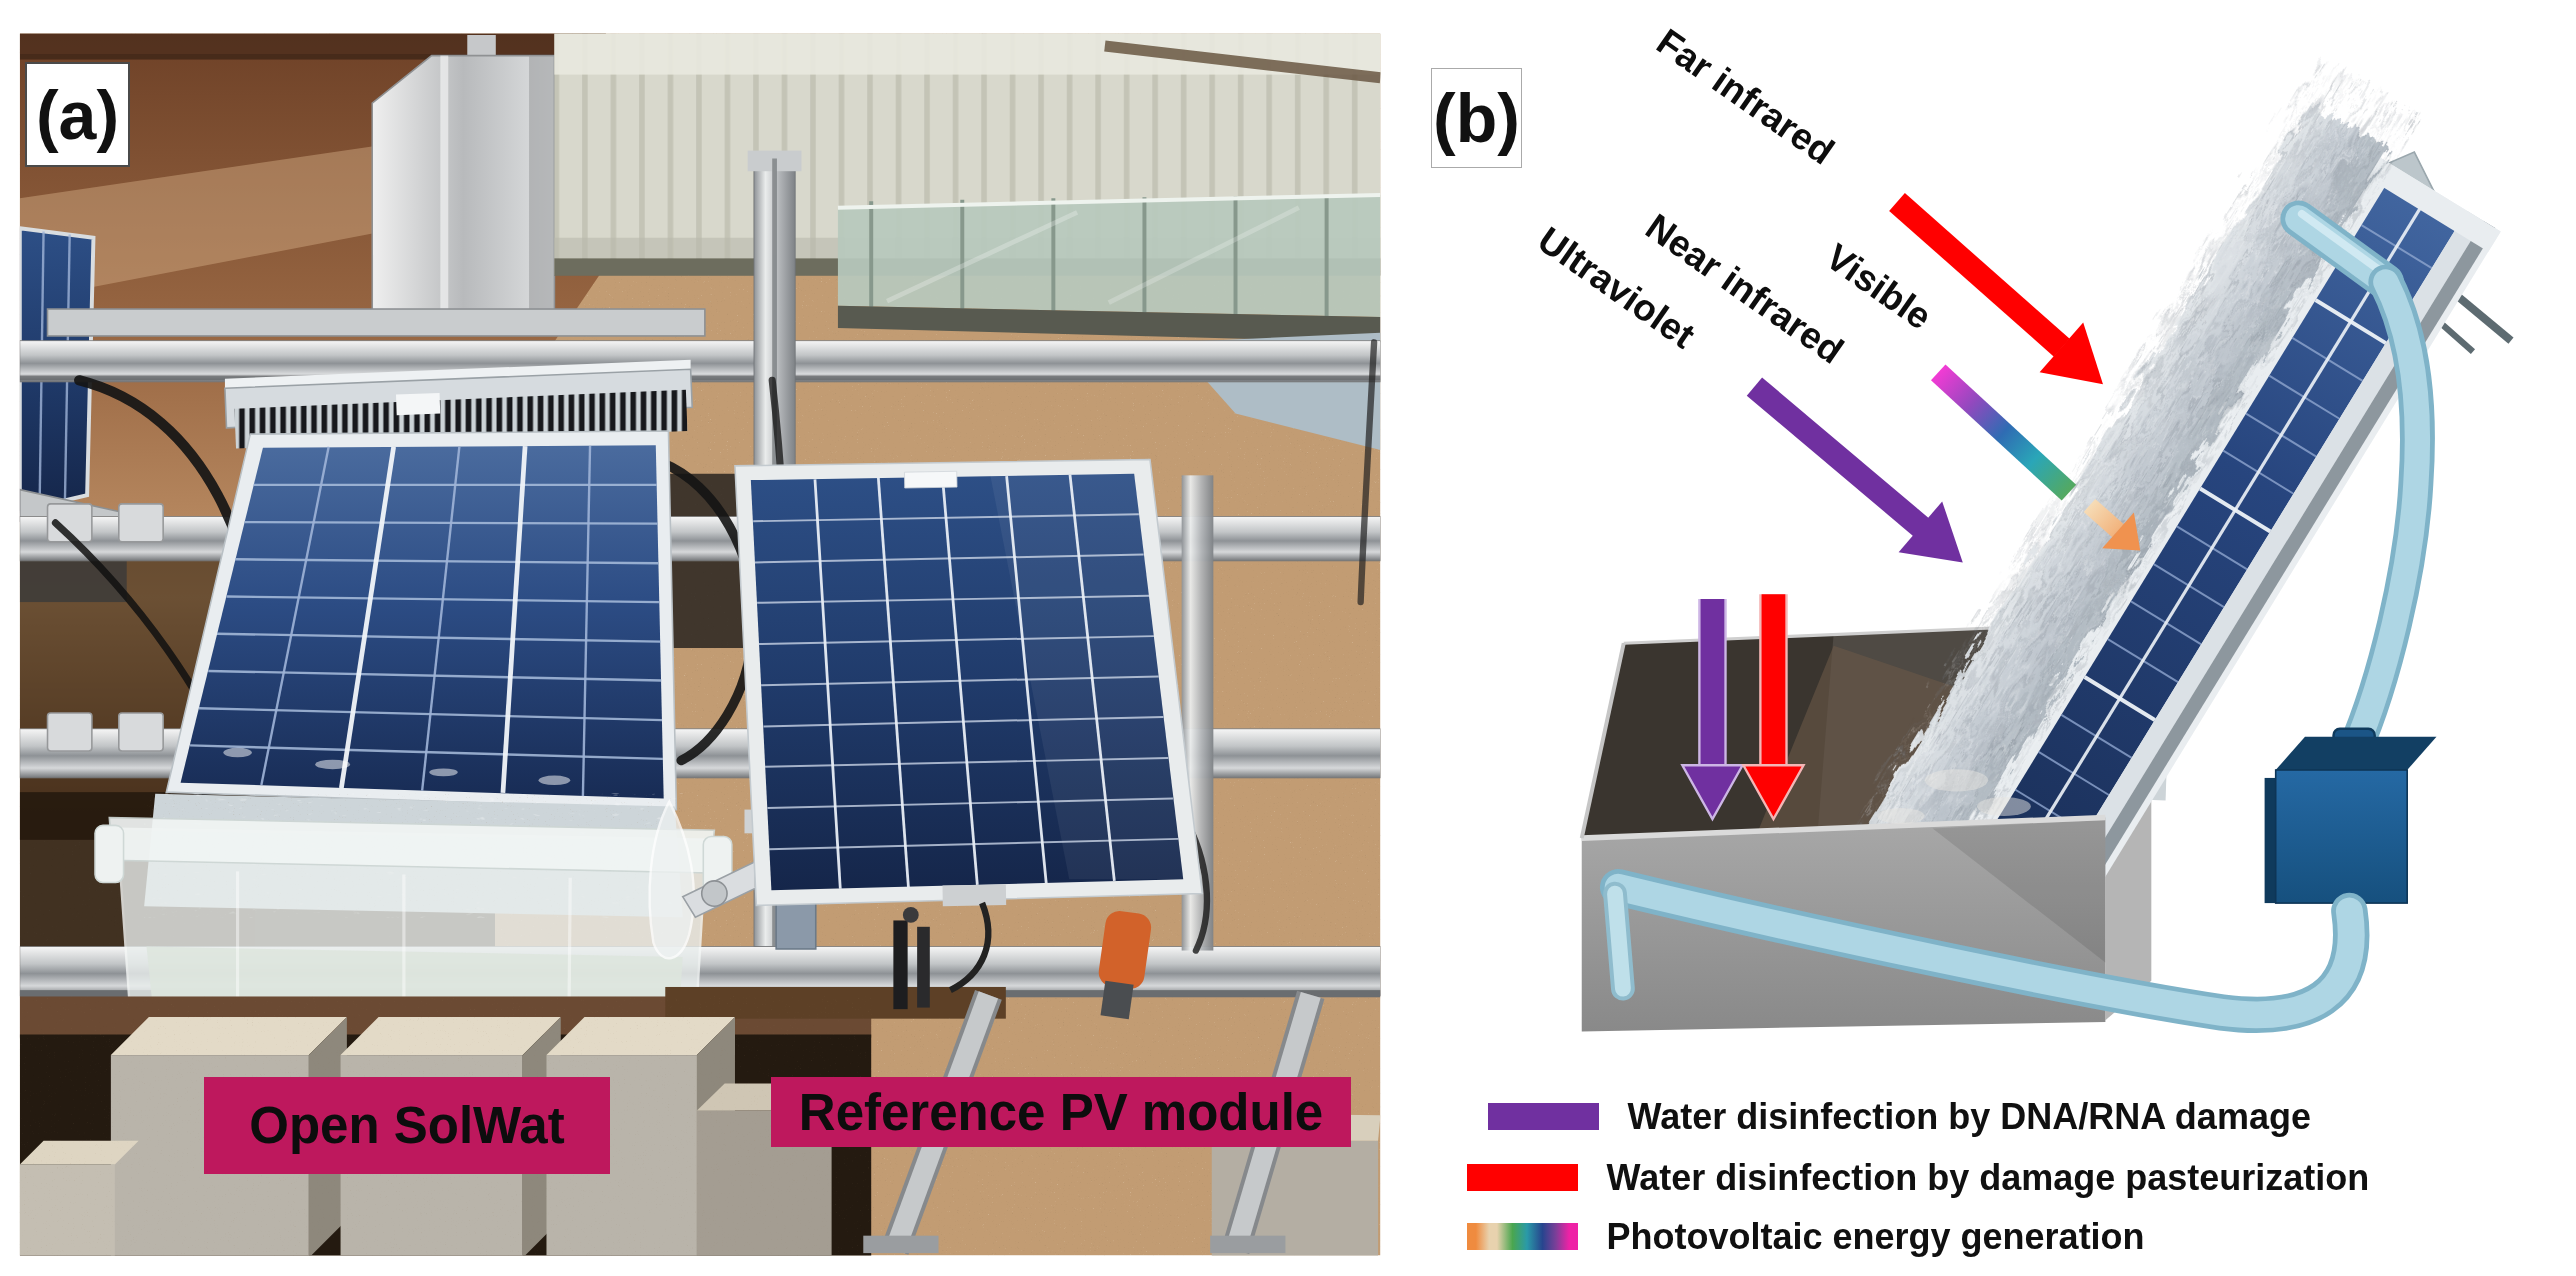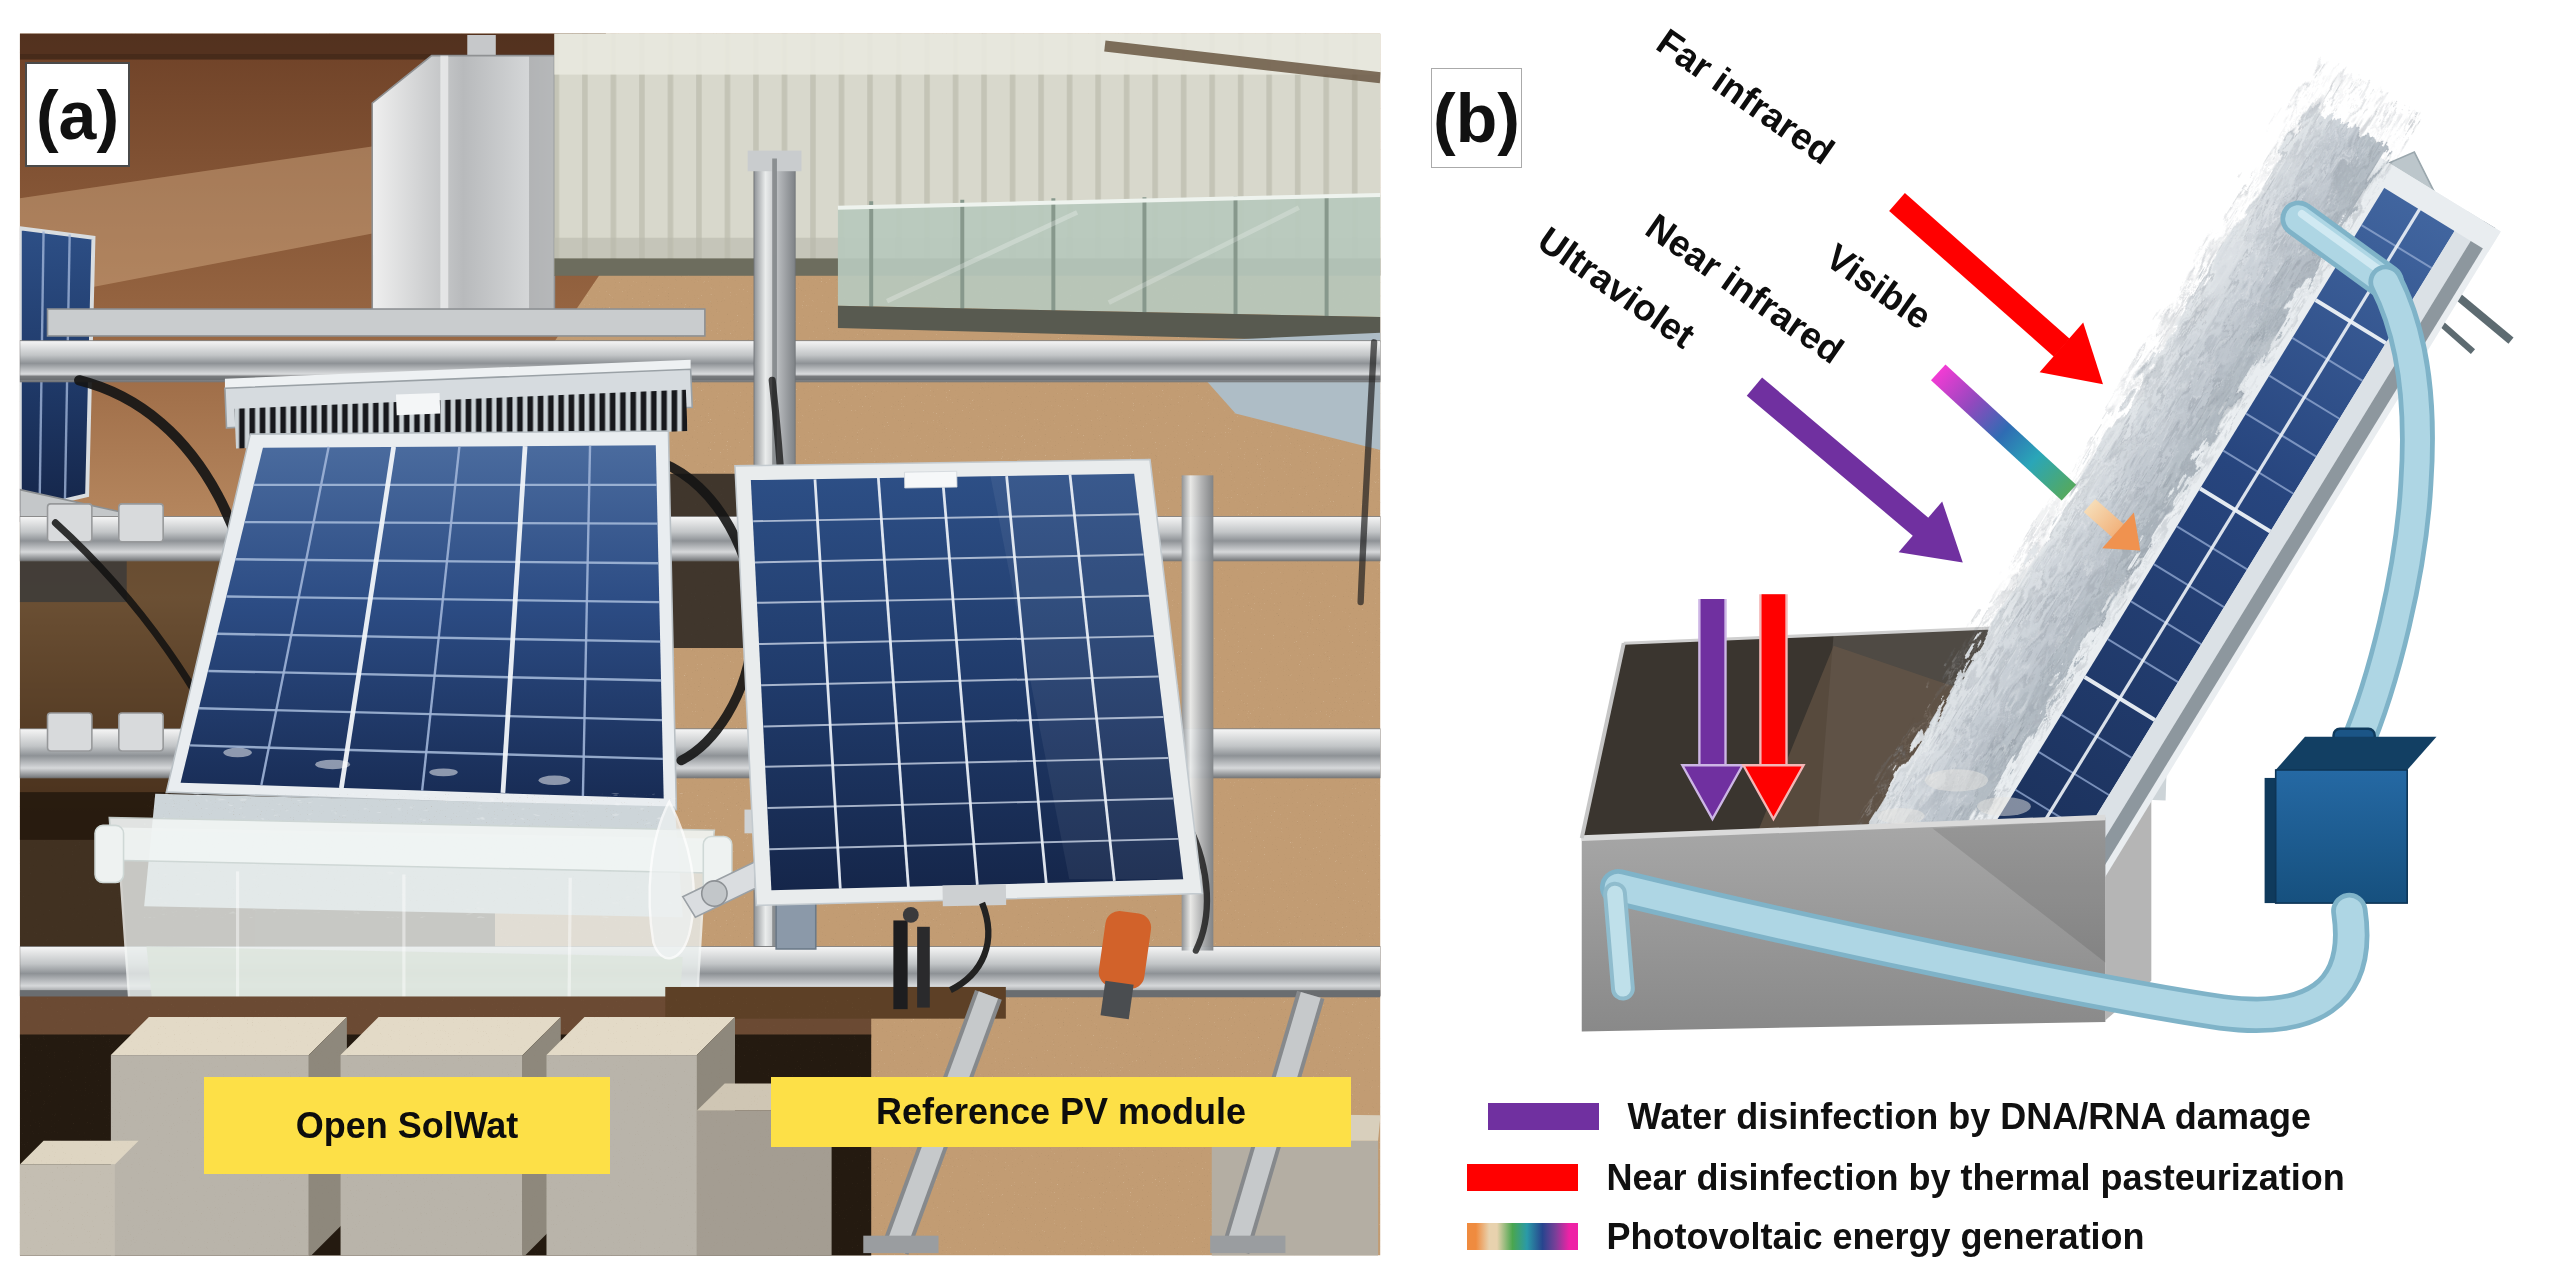--- a/index.html
+++ b/index.html
@@ -5,22 +5,22 @@
   html,body{margin:0;padding:0;background:#ffffff;}
   .stage{position:relative;width:2576px;height:1277px;background:#fff;
          font-family:"Liberation Sans",sans-serif;overflow:hidden;}
   .stage svg{position:absolute;top:0;display:block;}
   #svg-a{left:0;}
   #svg-b{left:1386px;}
   .tagbox{position:absolute;background:#fff;display:flex;align-items:center;justify-content:center;
           font-weight:bold;color:#111;line-height:1;}
   #tag-a{left:25px;top:62px;width:101px;height:101px;border:2.4px solid #4a4a4a;font-size:68px;}
   #tag-b{left:1431px;top:68px;width:89px;height:98px;border:1.6px solid #aaa;font-size:68px;}
-  .photo-label{position:absolute;background:#fde047;display:flex;align-items:center;justify-content:center;
-               font-weight:bold;font-size:36px;color:#0d0d0d;white-space:nowrap;}
+  .photo-label{position:absolute;background:#be185d;display:flex;align-items:center;justify-content:center;
+               font-weight:bold;font-size:51px;color:#0d0d0d;white-space:nowrap;}
   #lbl-solwat{left:204px;top:1077px;width:406px;height:97px;}
   #lbl-ref{left:771px;top:1077px;width:580px;height:70px;}
   .spectrum-label{position:absolute;font-weight:bold;font-size:37px;color:#0d0d0d;
                   transform-origin:0 0;transform:rotate(35deg);white-space:nowrap;}
   #sl-far{left:1673px;top:20.6px;}
   #sl-near{left:1662px;top:206px;}
   #sl-vis{left:1842px;top:236px;}
   #sl-uv{left:1554px;top:219px;}
   .legend-row{position:absolute;left:1467px;display:flex;align-items:center;gap:28.5px;height:51px;}
   #legend-row-0{top:1091px;padding-left:21px;} #legend-row-1{top:1152px;} #legend-row-2{top:1211px;}
@@ -502,21 +502,21 @@
   <div class="spectrum-label" id="sl-near">Near infrared</div>
   <div class="spectrum-label" id="sl-vis">Visible</div>
   <div class="spectrum-label" id="sl-uv">Ultraviolet</div>
 
   <div class="legend-row" id="legend-row-0">
     <div class="legend-swatch sw-purple"></div>
     <div class="legend-label">Water disinfection by DNA/RNA damage</div>
   </div>
   <div class="legend-row" id="legend-row-1">
     <div class="legend-swatch sw-red"></div>
-    <div class="legend-label">Near disinfection by thermal pasteurization</div>
+    <div class="legend-label">Water disinfection by damage pasteurization</div>
   </div>
   <div class="legend-row" id="legend-row-2">
     <div class="legend-swatch sw-spectrum"></div>
     <div class="legend-label">Photovoltaic energy generation</div>
   </div>
 
 </div>
 
 
 </body></html>

